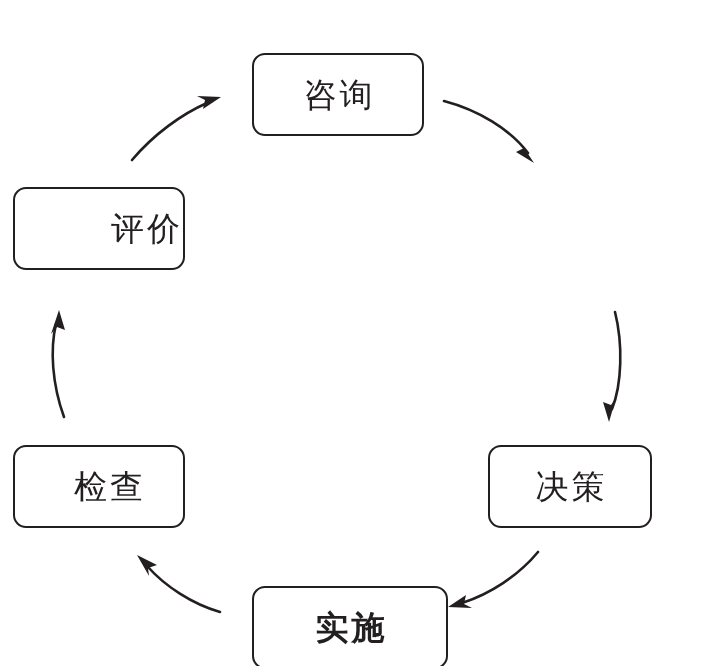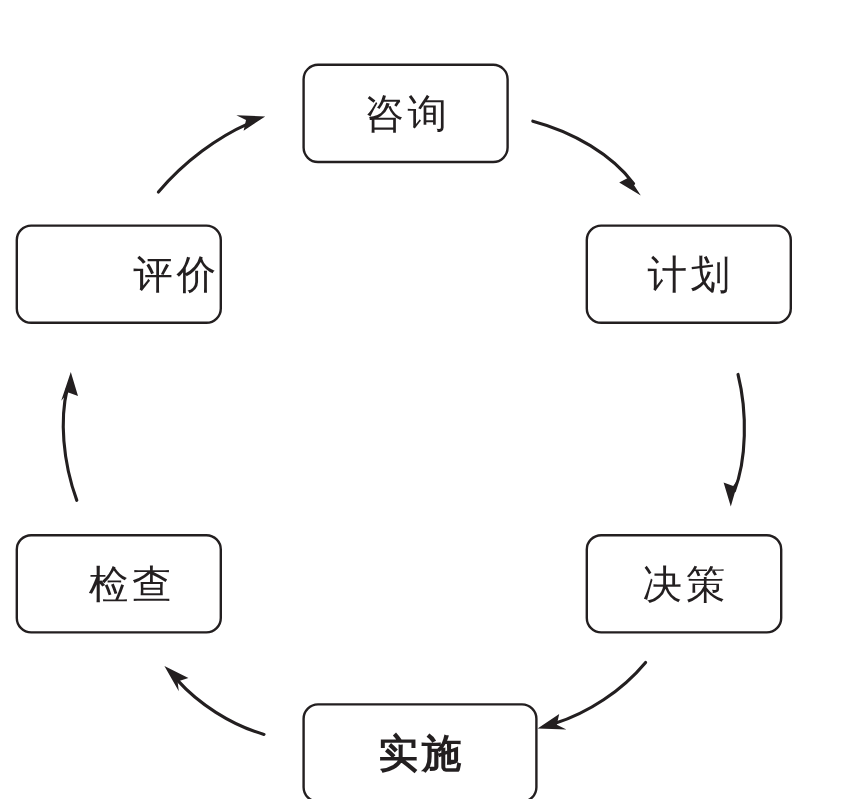--- a/index.html
+++ b/index.html
@@ -90,23 +90,20 @@
     <g>
       <path class="arrow-path" d="M 132 136 C 154 110 182 90 207 79"></path>
       <polygon class="arrow-head" points="221,73 203,85 205,76 197,72"></polygon>
     </g>
   </svg>
 
   <div class="node" style="left:252px; top:29px; width:172px; height:83px;">
     <span class="node-label">咨询</span>
   </div>
 
-  <div class="node" style="left:488px; top:163px; width:172px; height:83px;">
-    <span class="node-label">计划</span>
-  </div>
 
   <div class="node" style="left:488px; top:421px; width:164px; height:83px;">
     <span class="node-label">决策</span>
   </div>
 
   <div class="node" style="left:252px; top:562px; width:196px; height:83px;font-weight:bold;">
     <span class="node-label">实施</span>
   </div>
 
   <div class="node" style="left:13px; top:421px; width:172px; height:83px;padding-left:19px;">

